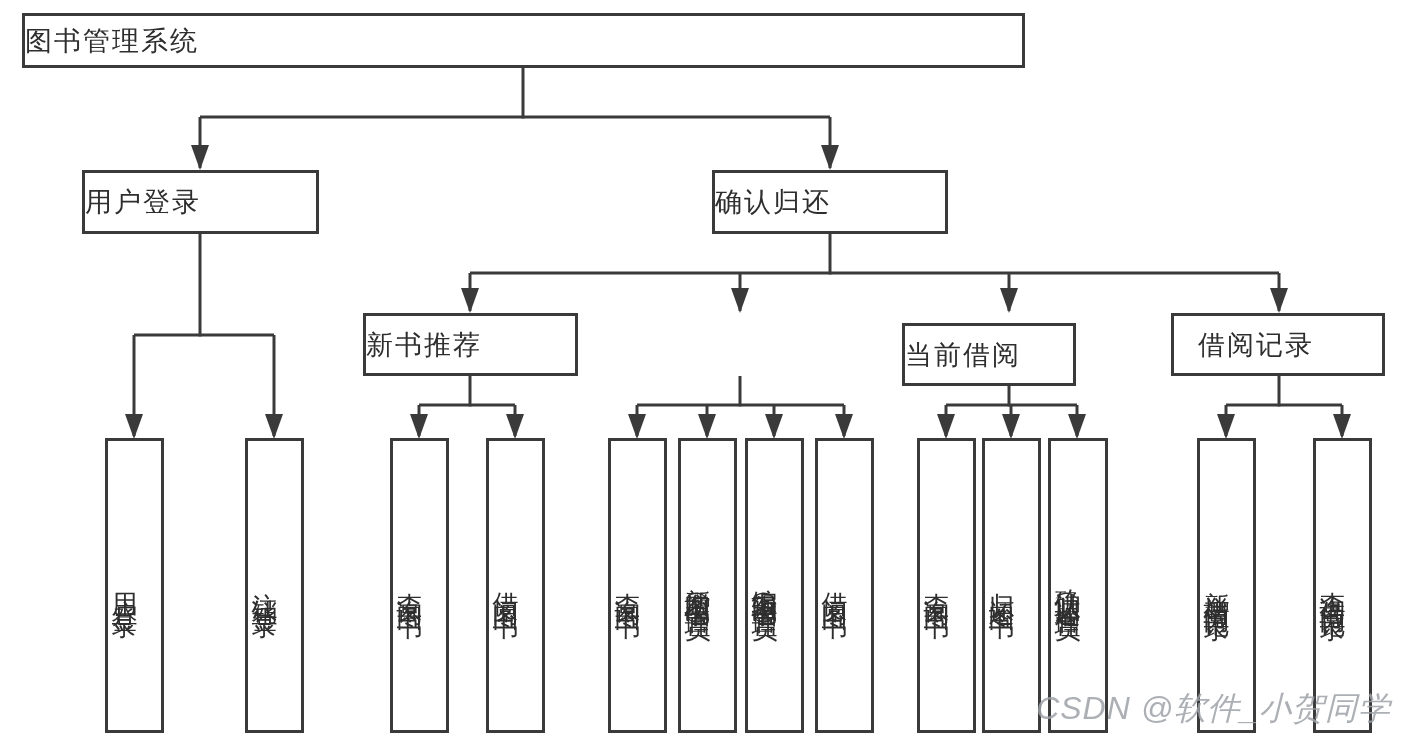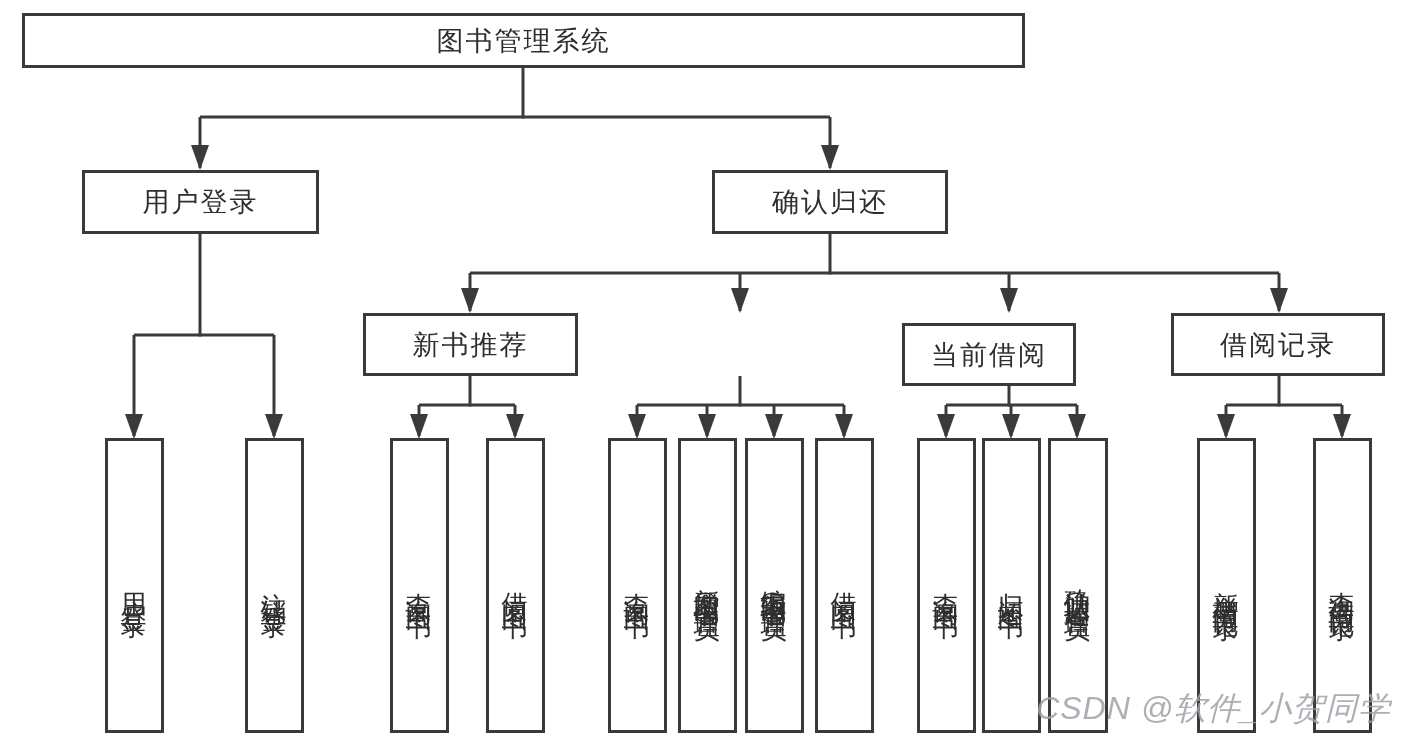--- a/index.html
+++ b/index.html
@@ -18,21 +18,20 @@
     position: absolute; left: 0; top: 0;
     width: 1405px; height: 747px;
   }
   .box {
     position: absolute;
     box-sizing: border-box;
     background: #ffffff;
     border: 3px solid #3a3a3a;
     display: flex;
     align-items: center;
-    justify-content: center;
     color: #2e2e2e;
   }
   .hbox span {
     font-size: 27px;
     letter-spacing: 2px;
     white-space: nowrap;
   }
   .vbox span {
     writing-mode: vertical-rl;
     text-orientation: mixed;
@@ -137,21 +136,21 @@
   <div class="box hbox" style="left:712px; top:170px; width:236px; height:64px;">
     <span>确认归还</span>
   </div>
 
   <div class="box hbox" style="left:363px; top:313px; width:215px; height:63px;">
     <span>新书推荐</span>
   </div>
   <div class="box hbox" style="left:902px; top:323px; width:174px; height:63px;">
     <span>当前借阅</span>
   </div>
-  <div class="box hbox" style="left:1171px; top:313px; width:214px; height:63px;">
+  <div class="box hbox" style="left:1171px; top:313px; width:214px; height:63px;padding-left:24px;">
     <span>借阅记录</span>
   </div>
 
   <div class="box vbox" style="left:105px; top:438px; width:59px; height:295px;">
     <span class="len4">用户登录</span>
   </div>
   <div class="box vbox" style="left:245px; top:438px; width:59px; height:295px;">
     <span class="len4">注销登录</span>
   </div>
 

